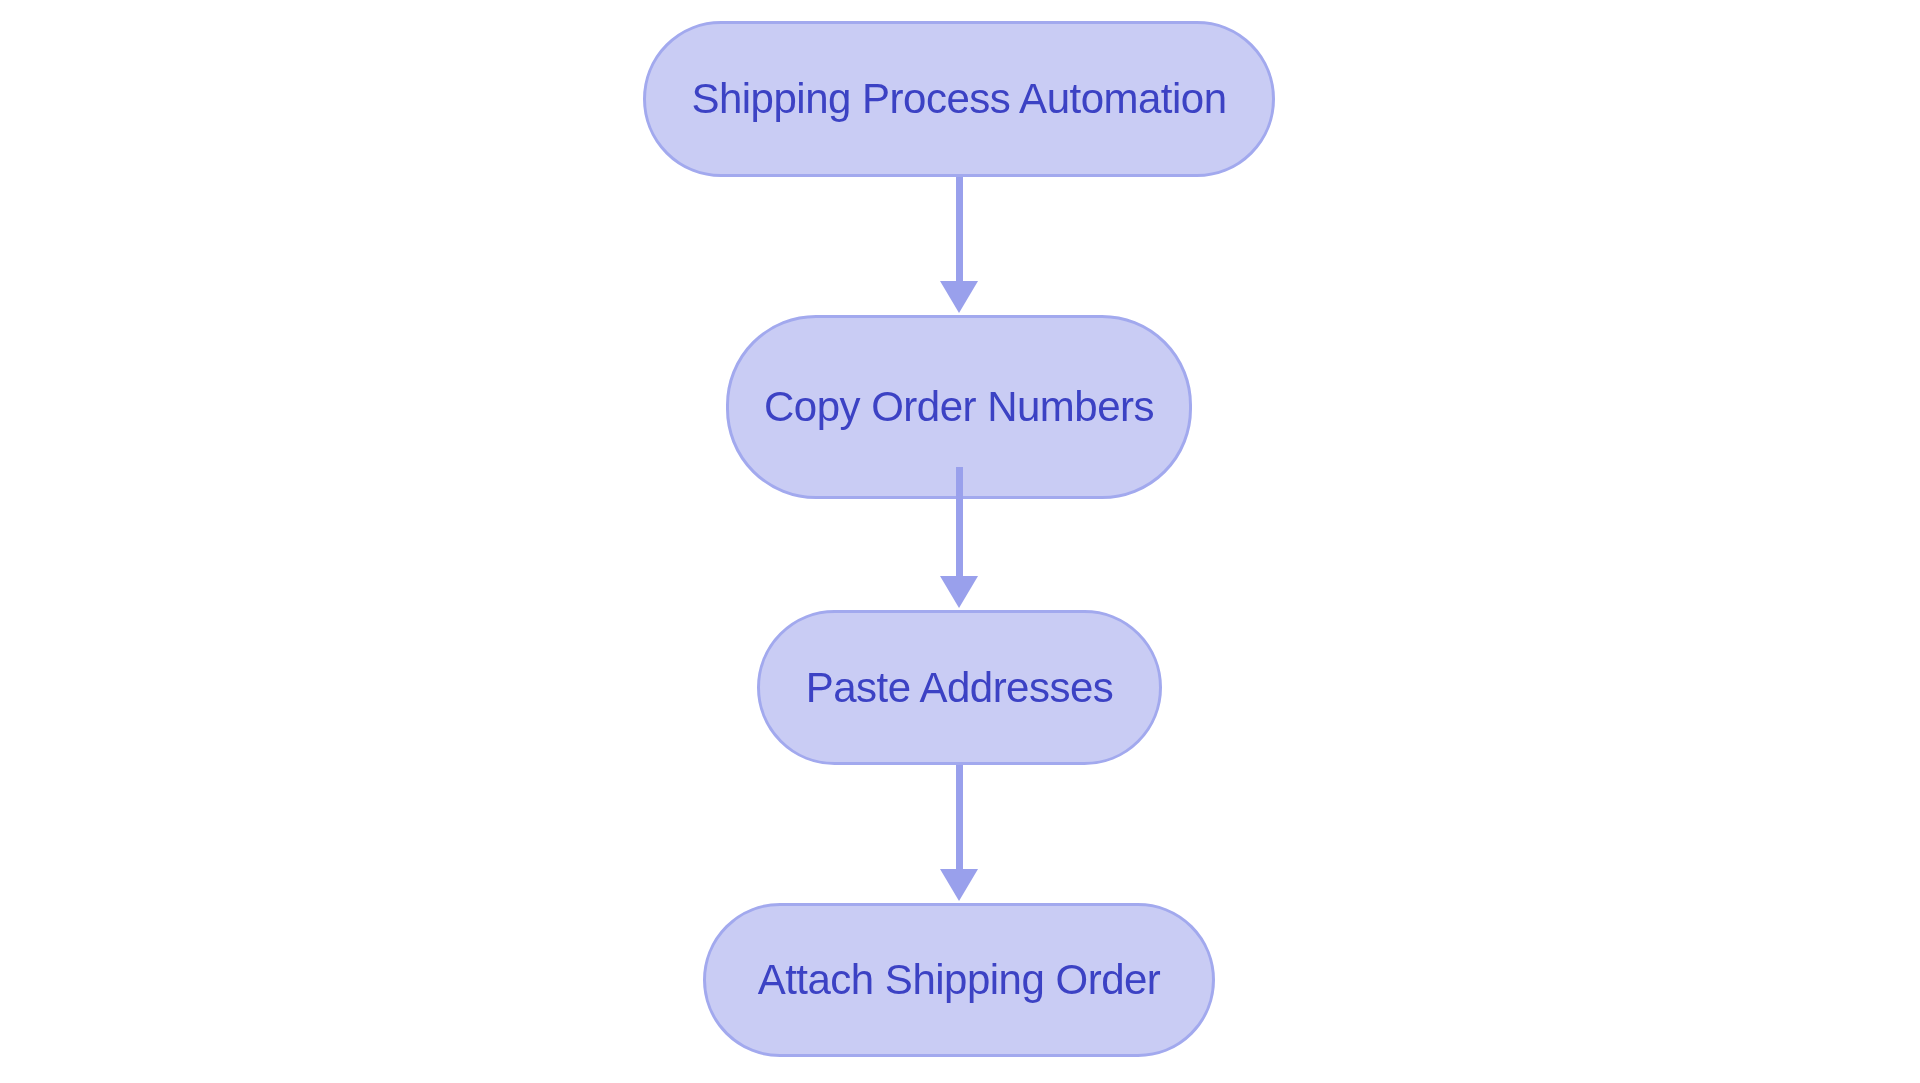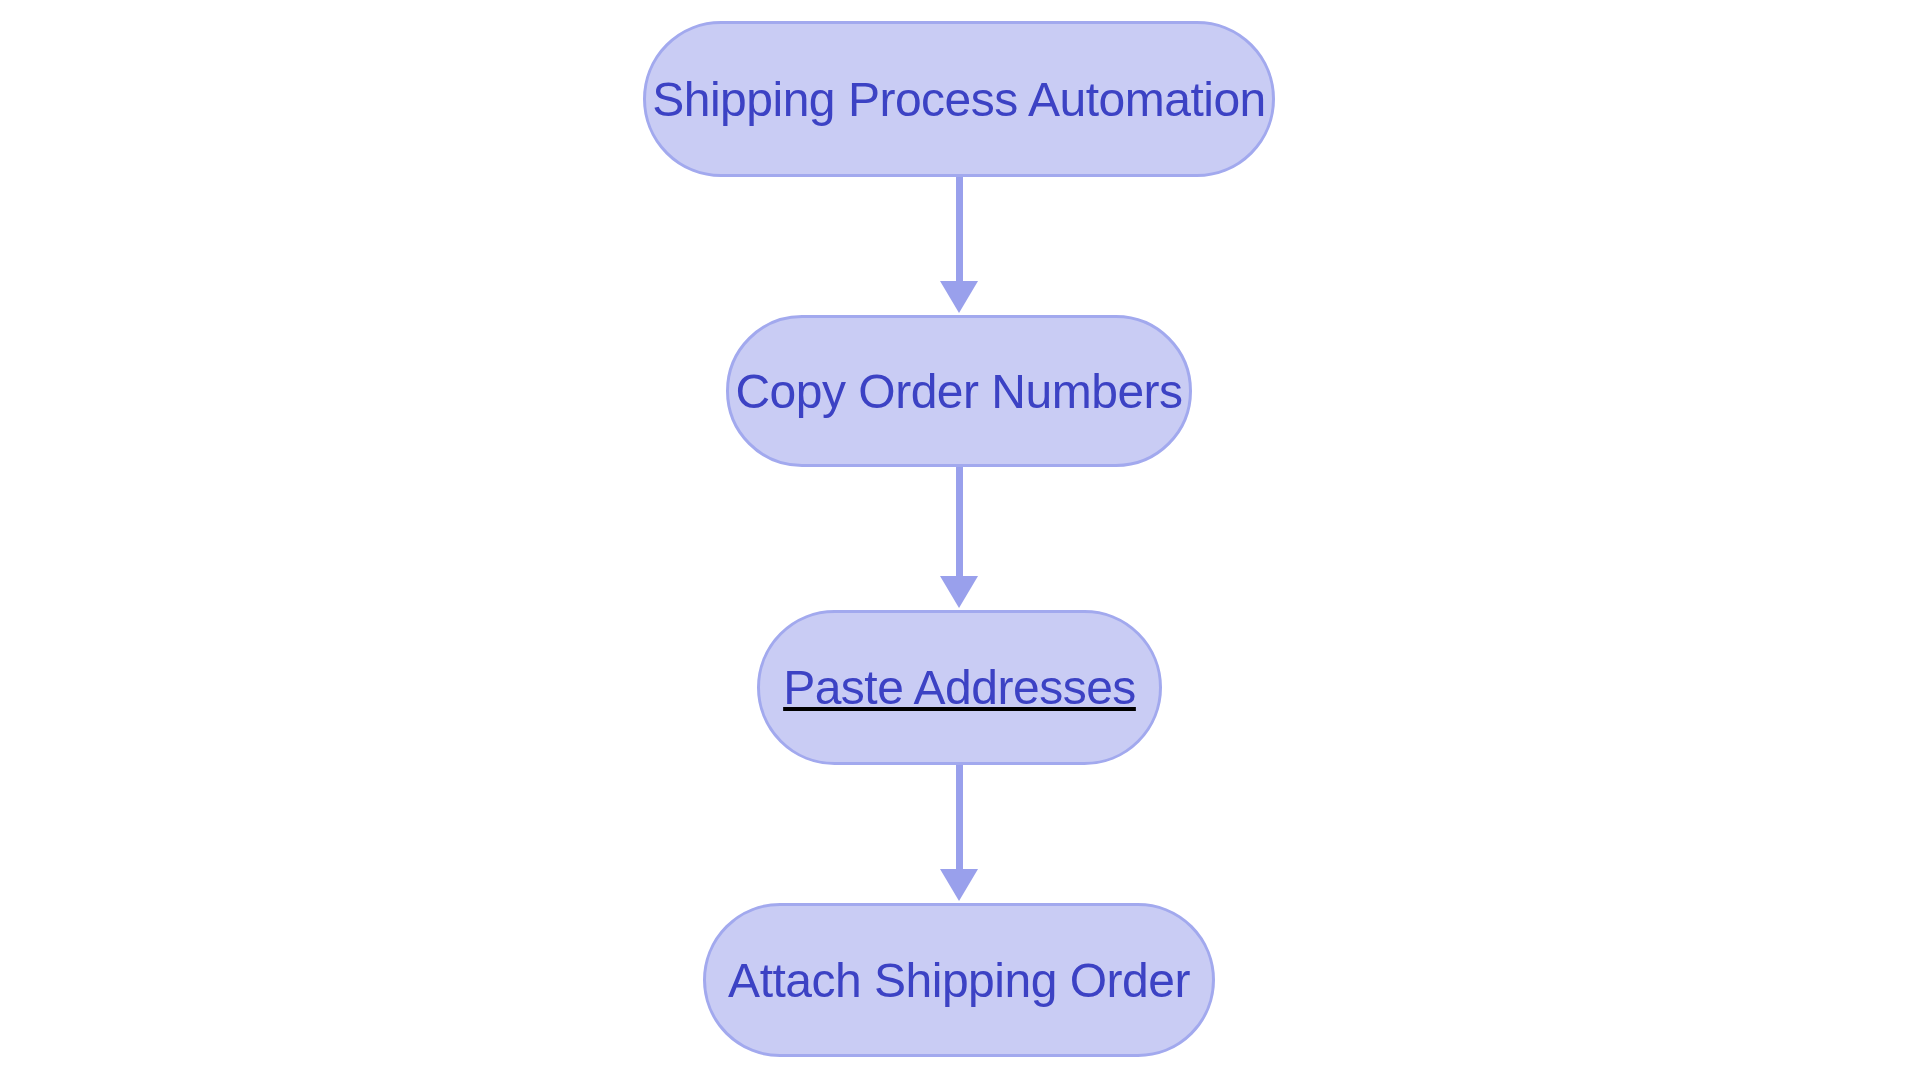--- a/index.html
+++ b/index.html
@@ -20,29 +20,29 @@
     box-sizing: border-box;
     background: var(--fill, #c9ccf4);
     border: 3px solid var(--stroke, #a2a9ee);
     border-radius: 90px;
     display: flex;
     align-items: center;
     justify-content: center;
   }
   .node .label {
     color: var(--text, #3c42c4);
-    font-size: 48px;
+    font-size: 42px;
     font-weight: 400;
     letter-spacing: -0.5px;
     white-space: nowrap;
     text-align: center;
   }
   .node-1 { left: 643px; top: 21px;  width: 632px; height: 156px; }
-  .node-2 { left: 726px; top: 315px; width: 466px; height: 152px; }
-  .node-3 { left: 757px; top: 610px; width: 405px; height: 155px; text-decoration: underline; }
+  .node-2 { left: 726px; top: 315px; width: 466px; height: 184px; }
+  .node-3 { left: 757px; top: 610px; width: 405px; height: 155px; }
   .node-4 { left: 703px; top: 903px; width: 512px; height: 154px; }
 
   .arrow {
     position: absolute;
     left: 940px;            
     width: 38px;
     display: flex;
     flex-direction: column;
     align-items: center;
   }

